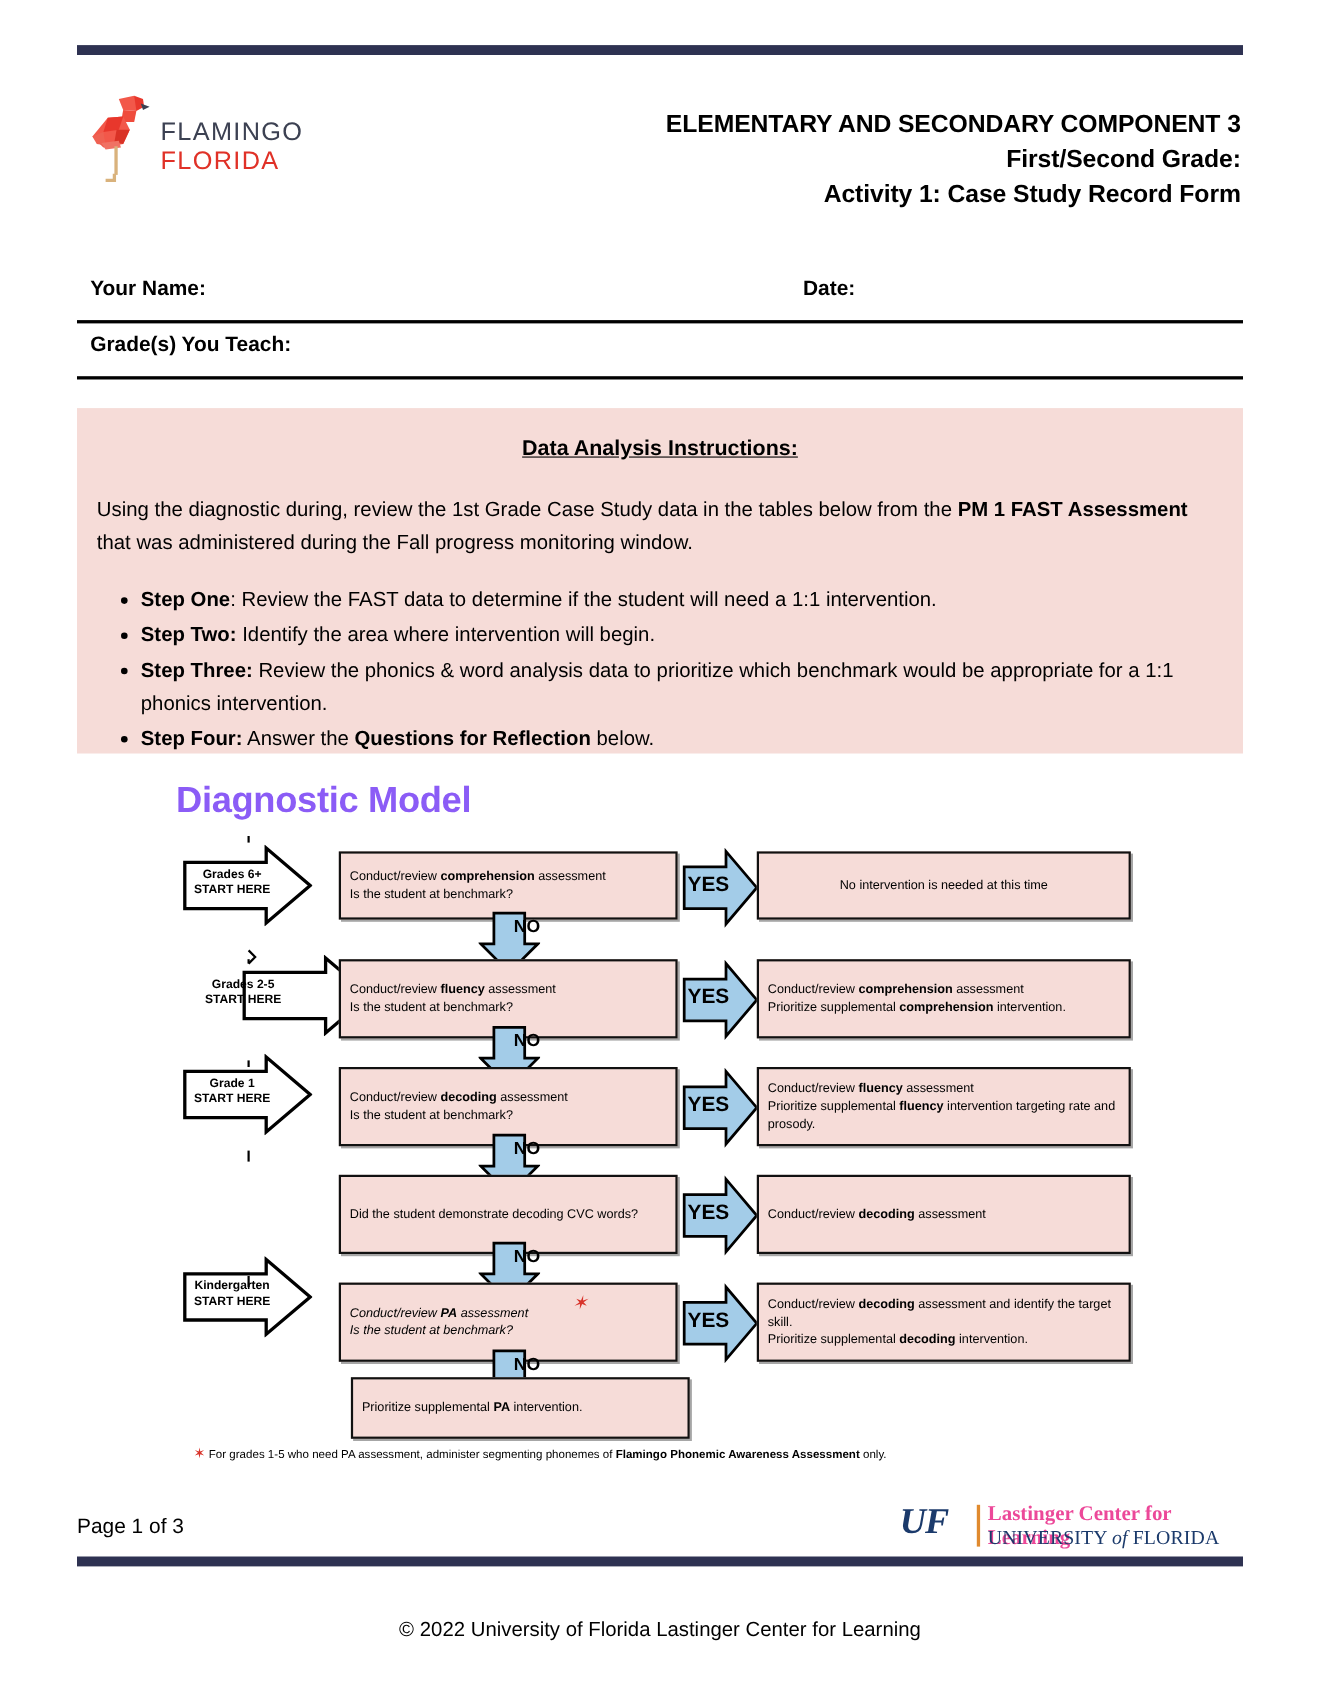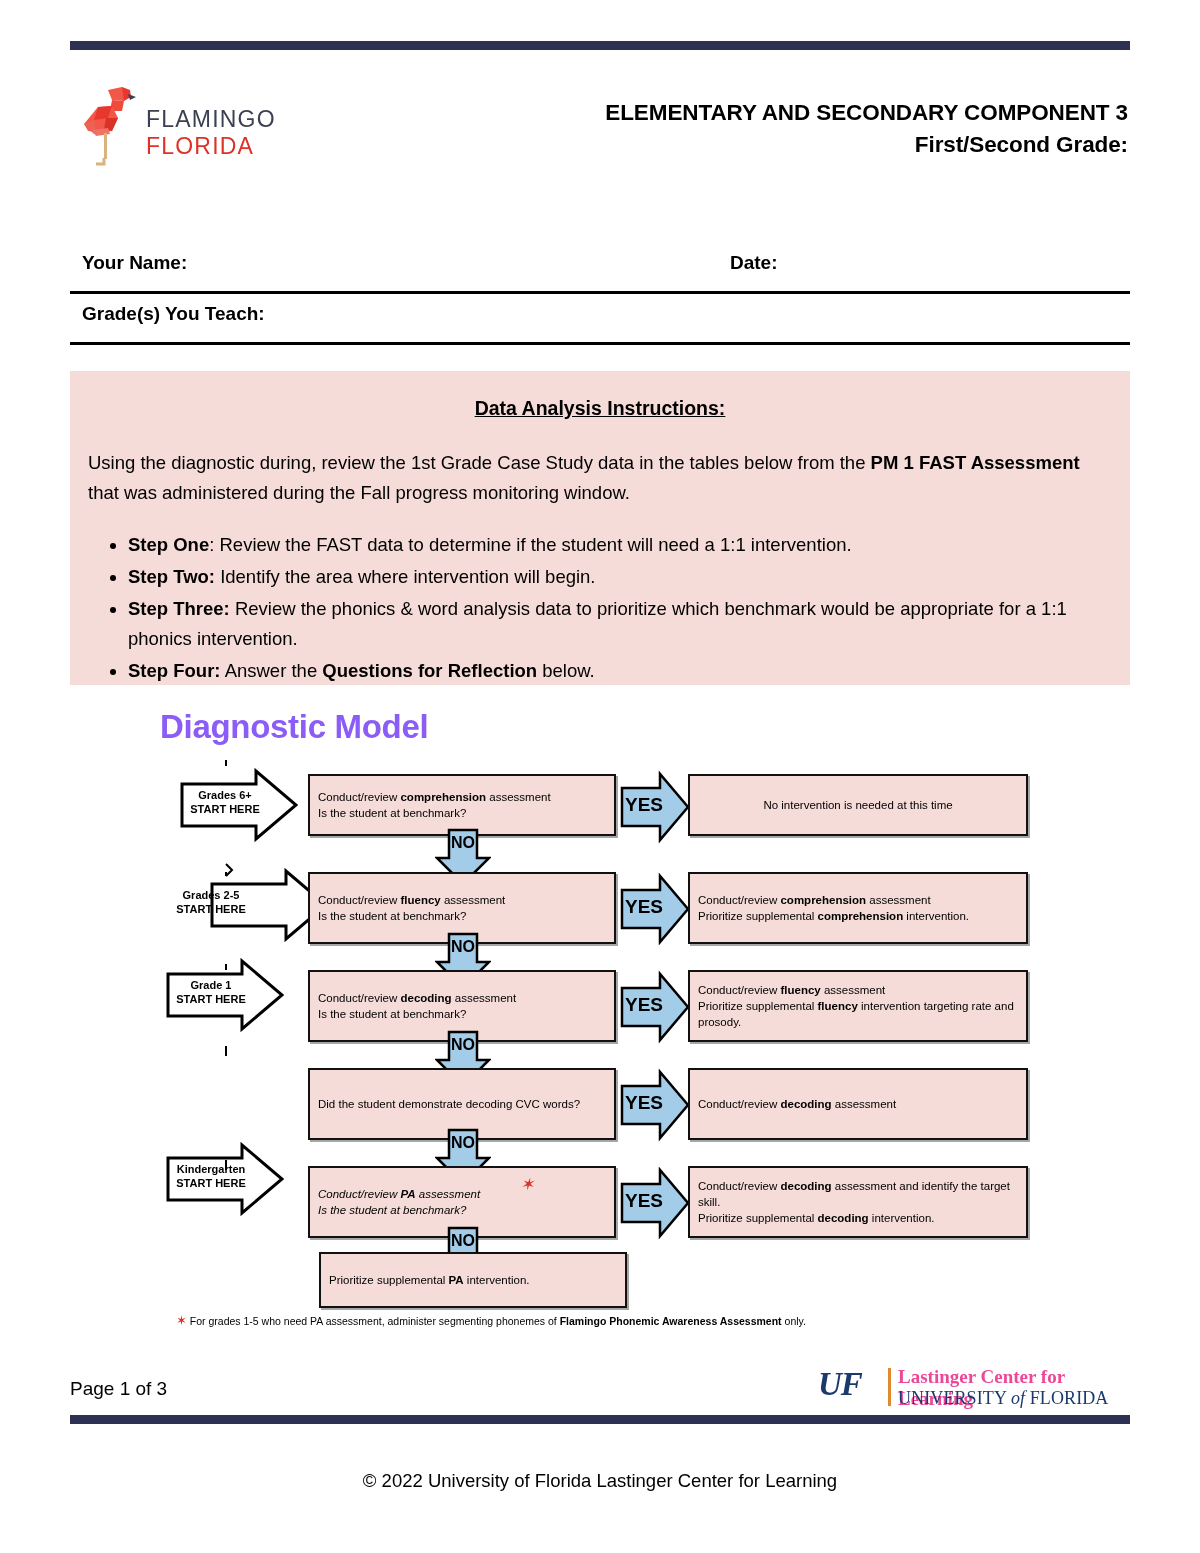--- a/index.html
+++ b/index.html
@@ -194,21 +194,21 @@
 
   .no-arrow {
     position: absolute;
     width: 56px;
     height: 58px;
   }
   .no-arrow .label {
     position: absolute;
     left: 0; top: 6px;
     width: 56px;
-    text-align: center;
+    text-align: right;
     font-size: 16px;
     font-weight: bold;
   }
 
   .star {
     position: absolute;
     color: #d8332a;
     font-size: 17px;
     line-height: 1;
   }
@@ -298,20 +298,21 @@
         <rect x="26" y="49" width="3" height="26" fill="#d9b27c"></rect>
         <path d="M26,74 L26,80 L18,80" stroke="#d9b27c" stroke-width="3" fill="none"></path>
       </svg>
       <div class="logo-word-1">FLAMINGO</div>
       <div class="logo-word-2">FLORIDA</div>
     </div>
 
     <div class="title-block">
       <div class="title-line">ELEMENTARY AND SECONDARY COMPONENT 3</div>
       <div class="title-line">First/Second Grade:</div>
+      <div class="title-line">Activity 1: Case Study Record Form</div>
     </div>
   </div>
 
   <div class="field-row r1">
     <div class="field-label name">Your Name:</div>
     <div class="field-label date">Date:</div>
   </div>
   <div class="field-row r2">
     <div class="field-label grades">Grade(s) You Teach:</div>
   </div>
@@ -327,31 +328,31 @@
       <li><b>Step One</b><span>: </span><span>Review the FAST data to determine if the student will need a 1:1 intervention.</span></li>
       <li><b>Step Two:</b><span> </span><span>Identify the area where intervention will begin.</span></li>
       <li><b>Step Three:</b><span> </span><span>Review the phonics &amp; word analysis data to prioritize which benchmark would be appropriate for a 1:1 phonics intervention.</span></li>
       <li><b>Step Four:</b><span> </span><span>Answer the </span><b>Questions for Reflection</b><span> below.</span></li>
     </ul>
   </div>
 
   <div class="diagram">
     <div class="diagram-title">Diagnostic Model</div>
 
-    <div class="start-arrow" style="left:6px; top:68px;margin-left:14px;">
+    <div class="start-arrow" style="left:6px; top:68px;">
       <svg width="118" height="74" viewBox="0 0 118 74">
         <polygon points="2,16 76,16 76,3 116,37 76,71 76,58 2,58" fill="#ffffff" stroke="#000000" stroke-width="3"></polygon>
       </svg>
       <div class="label">
         <span>Grades 6+</span><br>
         <span>START HERE</span>
       </div>
     </div>
 
-    <div class="start-arrow" style="left:6px; top:168px;padding-left:44px;">
+    <div class="start-arrow" style="left:16px; top:168px;padding-left:44px;">
       <svg width="118" height="74" viewBox="0 0 118 74">
         <polygon points="2,16 76,16 76,3 116,37 76,71 76,58 2,58" fill="#ffffff" stroke="#000000" stroke-width="3"></polygon>
       </svg>
       <div class="label">
         <span>Grades 2-5</span><br>
         <span>START HERE</span>
       </div>
     </div>
 
     <div class="start-arrow" style="left:6px; top:258px;">

